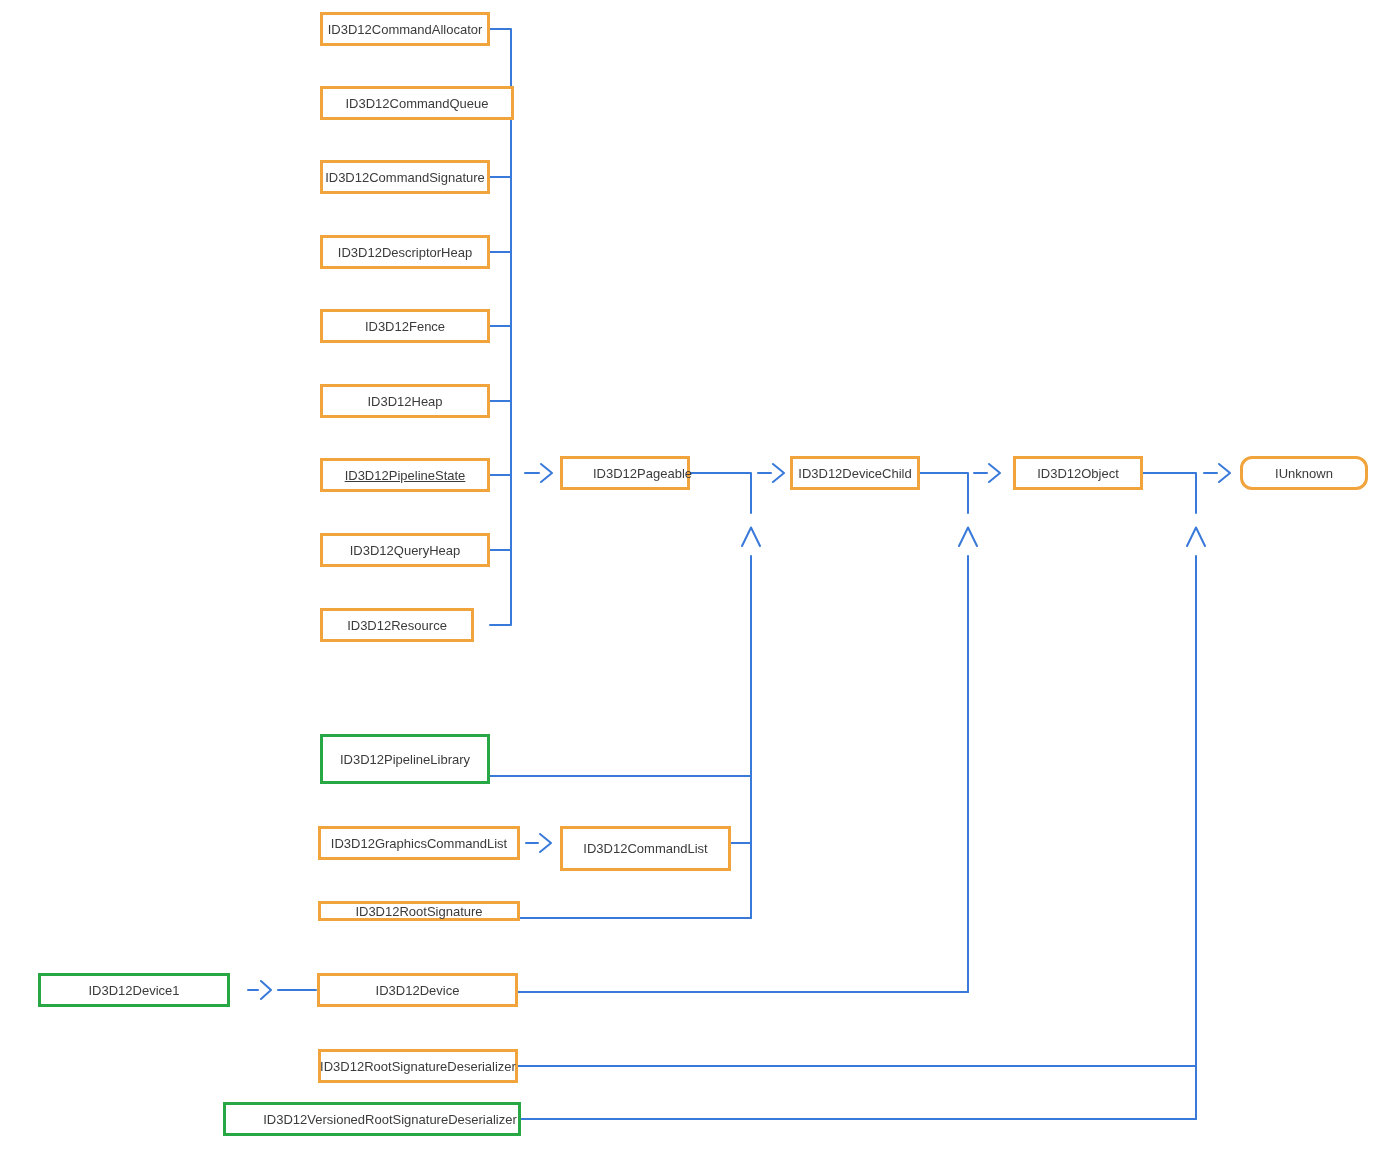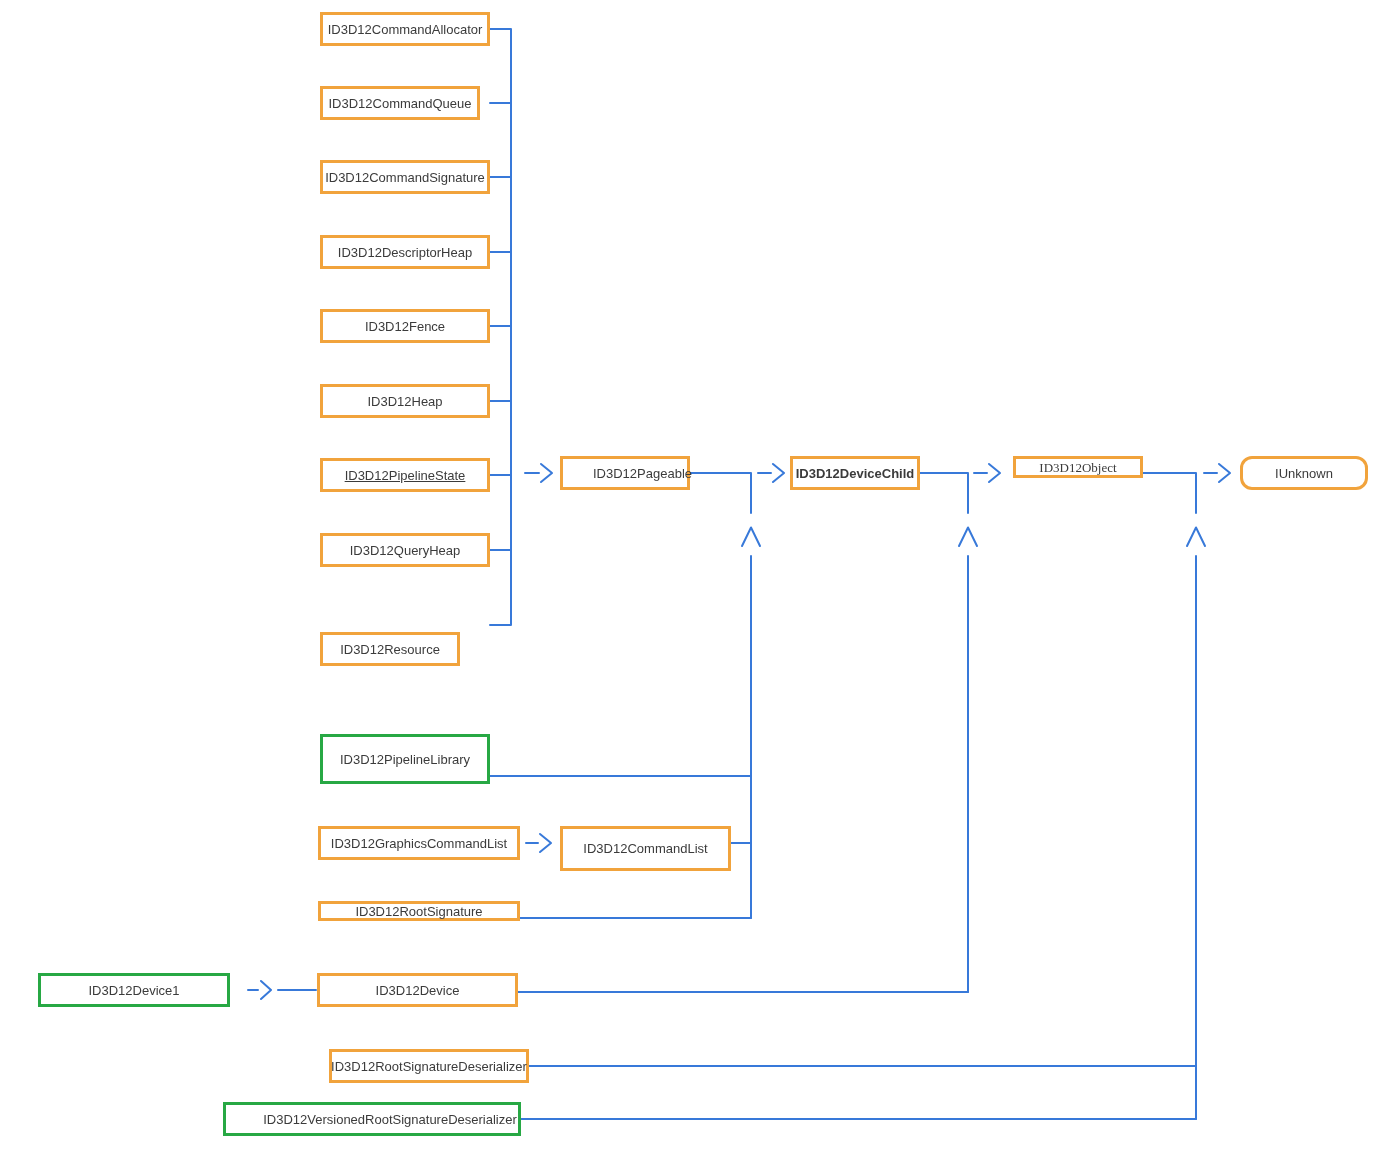--- a/index.html
+++ b/index.html
@@ -88,35 +88,35 @@
     </g>
 
     <g>
       <path d="M248,990 H258 M261,981 L271,990 L261,999"></path>
       <path d="M278,990 H316"></path>
     </g>
   </svg>
 
   <div id="nodes">
       <div class="node orange" style="left: 320px; top: 12px; width: 170px; height: 34px;">ID3D12CommandAllocator</div>
-      <div class="node orange" style="left: 320px; top: 86px; width: 160px; height: 34px;">ID3D12CommandQueue</div>
+      <div class="node orange" style="left: 320px; top: 86px; width: 194px; height: 34px;">ID3D12CommandQueue</div>
       <div class="node orange" style="left: 320px; top: 160px; width: 170px; height: 34px;">ID3D12CommandSignature</div>
       <div class="node orange" style="left: 320px; top: 235px; width: 170px; height: 34px;">ID3D12DescriptorHeap</div>
       <div class="node orange" style="left: 320px; top: 309px; width: 170px; height: 34px;">ID3D12Fence</div>
       <div class="node orange" style="left: 320px; top: 384px; width: 170px; height: 34px;">ID3D12Heap</div>
       <div class="node orange" style="left: 320px; top: 458px; width: 170px; height: 34px; text-decoration: underline;">ID3D12PipelineState</div>
       <div class="node orange" style="left: 320px; top: 533px; width: 170px; height: 34px;">ID3D12QueryHeap</div>
-      <div class="node orange" style="left: 320px; top: 632px; width: 140px; height: 34px;">ID3D12Resource</div>
+      <div class="node orange" style="left: 320px; top: 608px; width: 154px; height: 34px;">ID3D12Resource</div>
       <div class="node orange" style="left: 560px; top: 456px; width: 130px; height: 34px; padding-left: 35px;">ID3D12Pageable</div>
-      <div class="node orange" style="left: 790px; top: 456px; width: 130px; height: 34px; font-weight: bold;">ID3D12DeviceChild</div>
-      <div class="node orange" style="left: 1013px; top: 456px; width: 130px; height: 22px; font-family: Liberation Serif, serif;">ID3D12Object</div>
+      <div class="node orange" style="left: 790px; top: 456px; width: 130px; height: 34px;">ID3D12DeviceChild</div>
+      <div class="node orange" style="left: 1013px; top: 456px; width: 130px; height: 34px;">ID3D12Object</div>
       <div class="node orange" style="left: 1240px; top: 456px; width: 128px; height: 34px; border-radius: 12px;">IUnknown</div>
       <div class="node green" style="left: 320px; top: 734px; width: 170px; height: 50px;">ID3D12PipelineLibrary</div>
       <div class="node orange" style="left: 318px; top: 826px; width: 202px; height: 34px;">ID3D12GraphicsCommandList</div>
       <div class="node orange" style="left: 560px; top: 826px; width: 171px; height: 45px;">ID3D12CommandList</div>
       <div class="node orange" style="left: 318px; top: 901px; width: 202px; height: 20px;">ID3D12RootSignature</div>
       <div class="node green" style="left: 38px; top: 973px; width: 192px; height: 34px;">ID3D12Device1</div>
       <div class="node orange" style="left: 317px; top: 973px; width: 201px; height: 34px;">ID3D12Device</div>
-      <div class="node orange" style="left: 318px; top: 1049px; width: 200px; height: 34px; margin-left: 11px;">ID3D12RootSignatureDeserializer</div>
+      <div class="node orange" style="left: 318px; top: 1049px; width: 200px; height: 34px;">ID3D12RootSignatureDeserializer</div>
       <div class="node green" style="left: 223px; top: 1102px; width: 298px; height: 34px; padding-left: 36px;">ID3D12VersionedRootSignatureDeserializer</div>
     </div>
 
 </div>
 
 </body></html>

